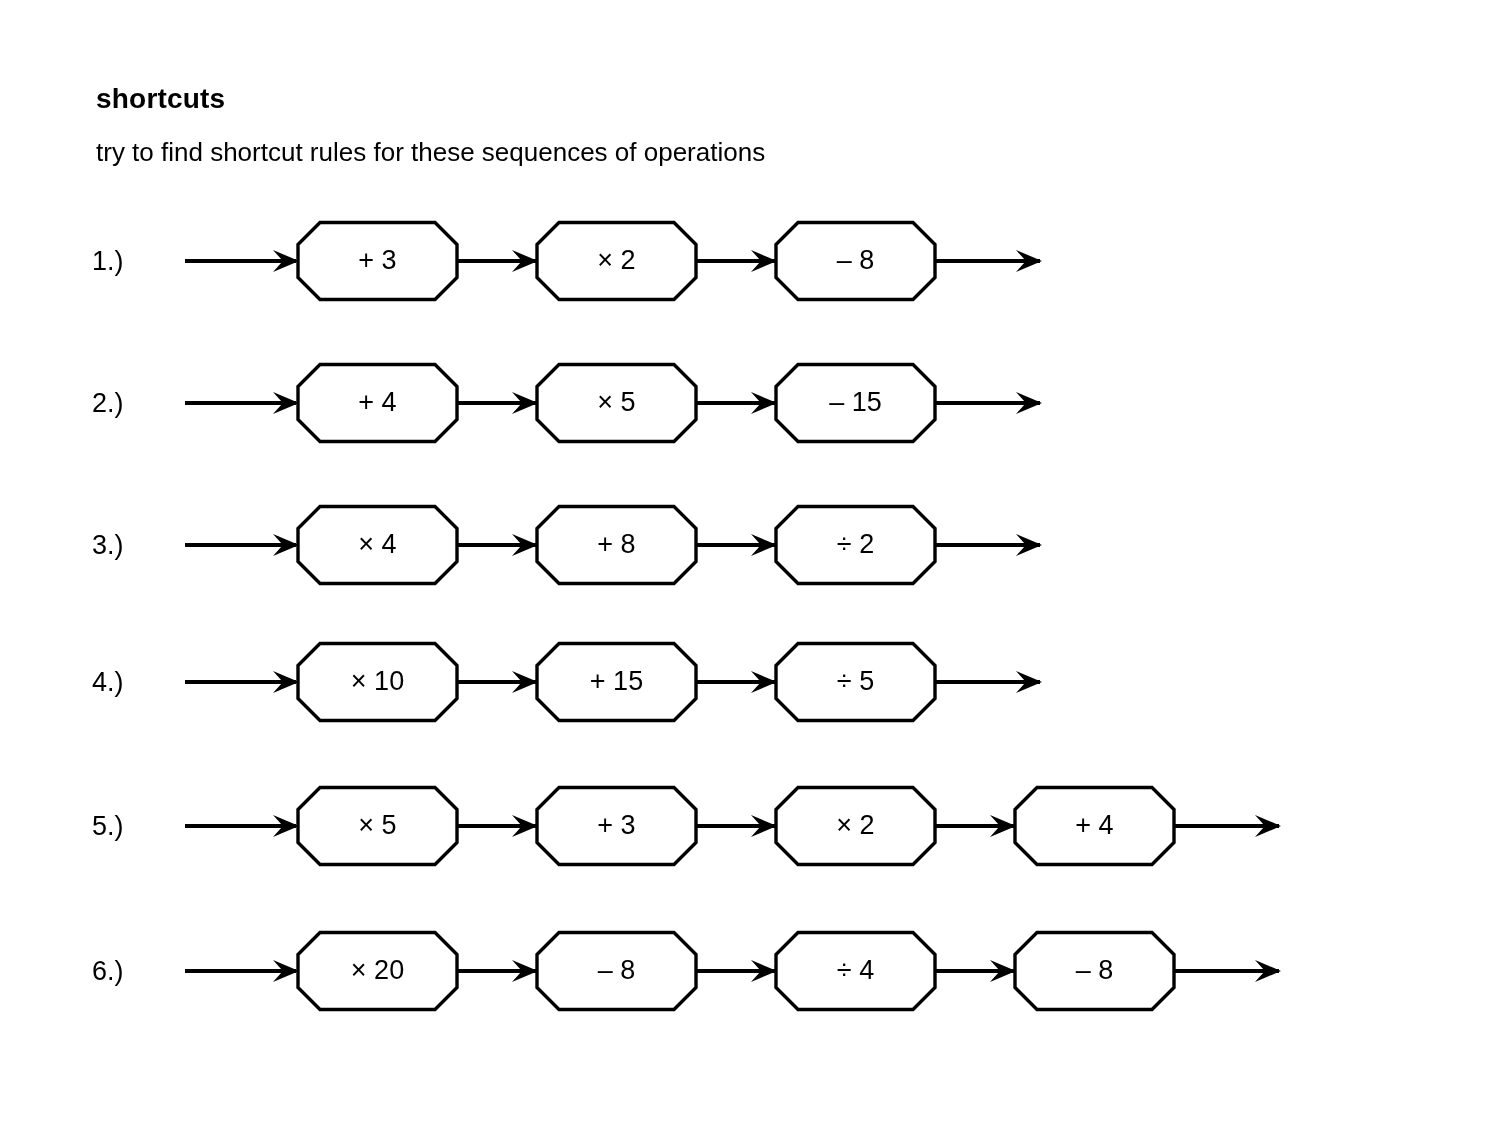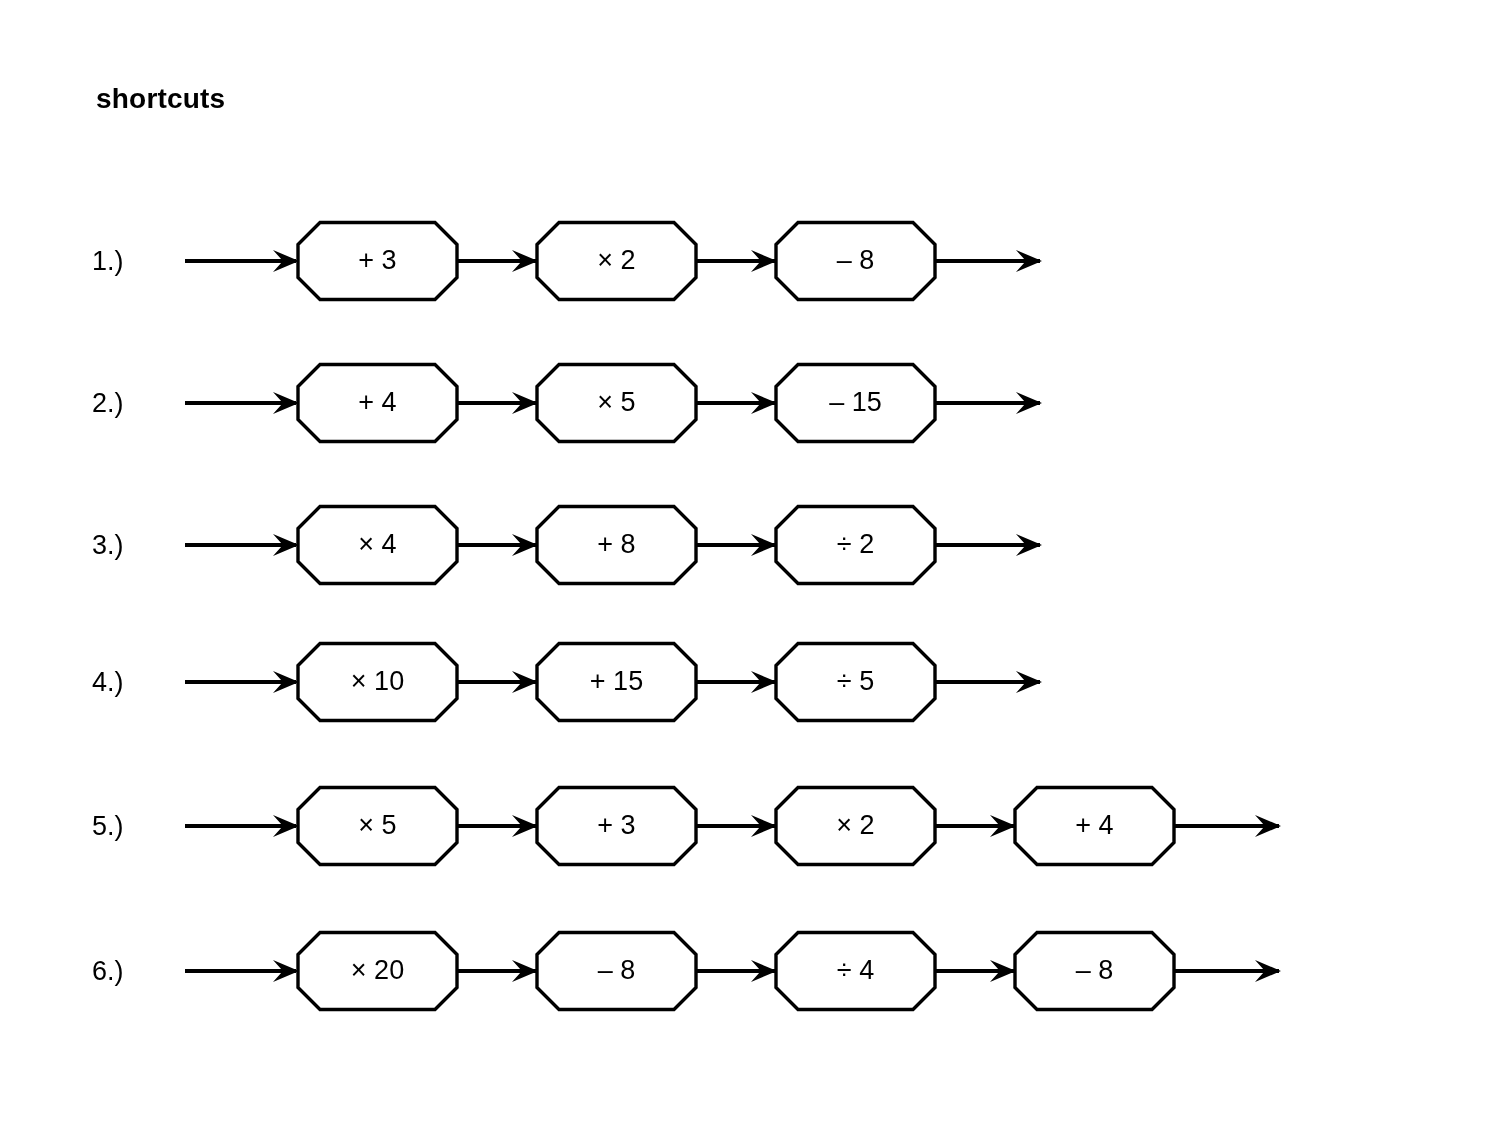--- a/index.html
+++ b/index.html
@@ -93,20 +93,21 @@
     stroke: none;
   }
 </style>
 </head>
 <body>
 
 <div id="worksheet">
 
   <div id="title">shortcuts</div>
 
+  <div id="subtitle">try to find shortcut rules for these sequences of operations</div>
 
   <div id="rows-container">
       <div class="row" style="top: 201px;">
         <div class="row-label">1.)</div>
         <svg class="flow-svg" width="1072" height="110" viewBox="0 0 1072 110">
           <line x1="185" y1="55" x2="296" y2="55" class="arrow-line"></line>
           <polygon points="299,55 273,44 282.88,55 273,66" class="arrow-head"></polygon>
           <g>
             <path d="M 320 16.5 L 435 16.5 L 457 38.5 L 457 71.5 L 435 93.5 L 320 93.5 L 298 71.5 L 298 38.5 Z" class="oct"></path>
             <text x="377.5" y="56" class="node-text">+ 3</text>

